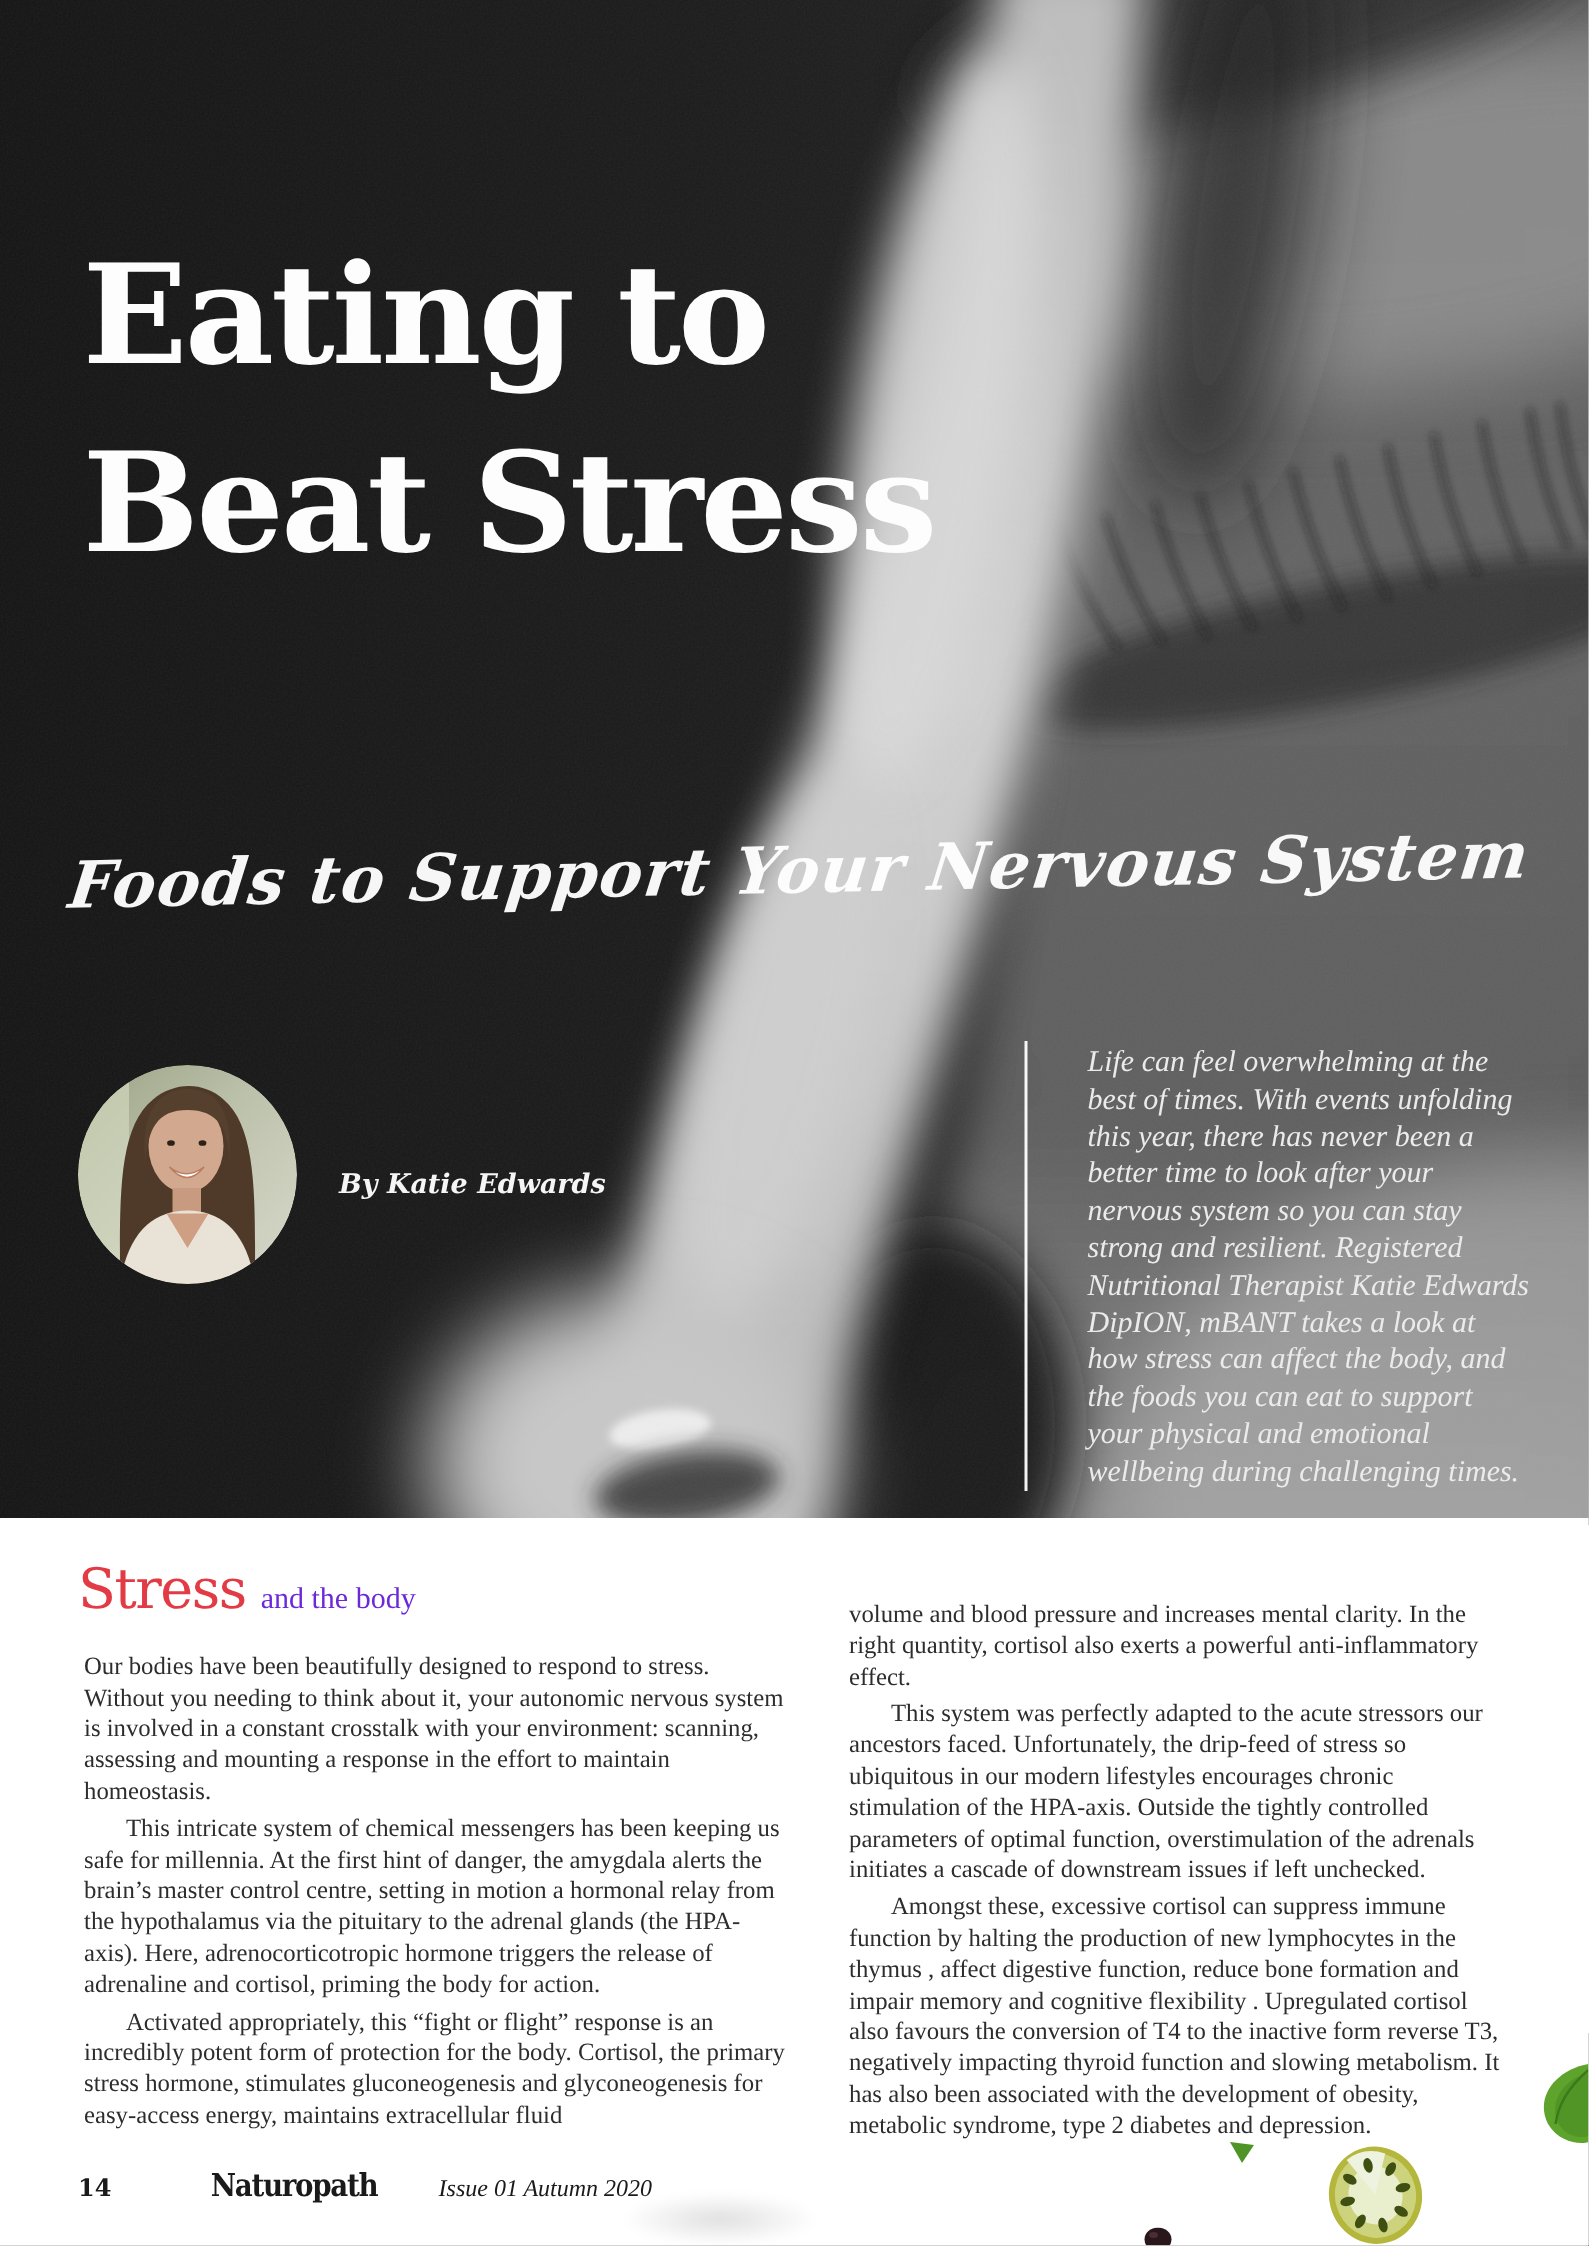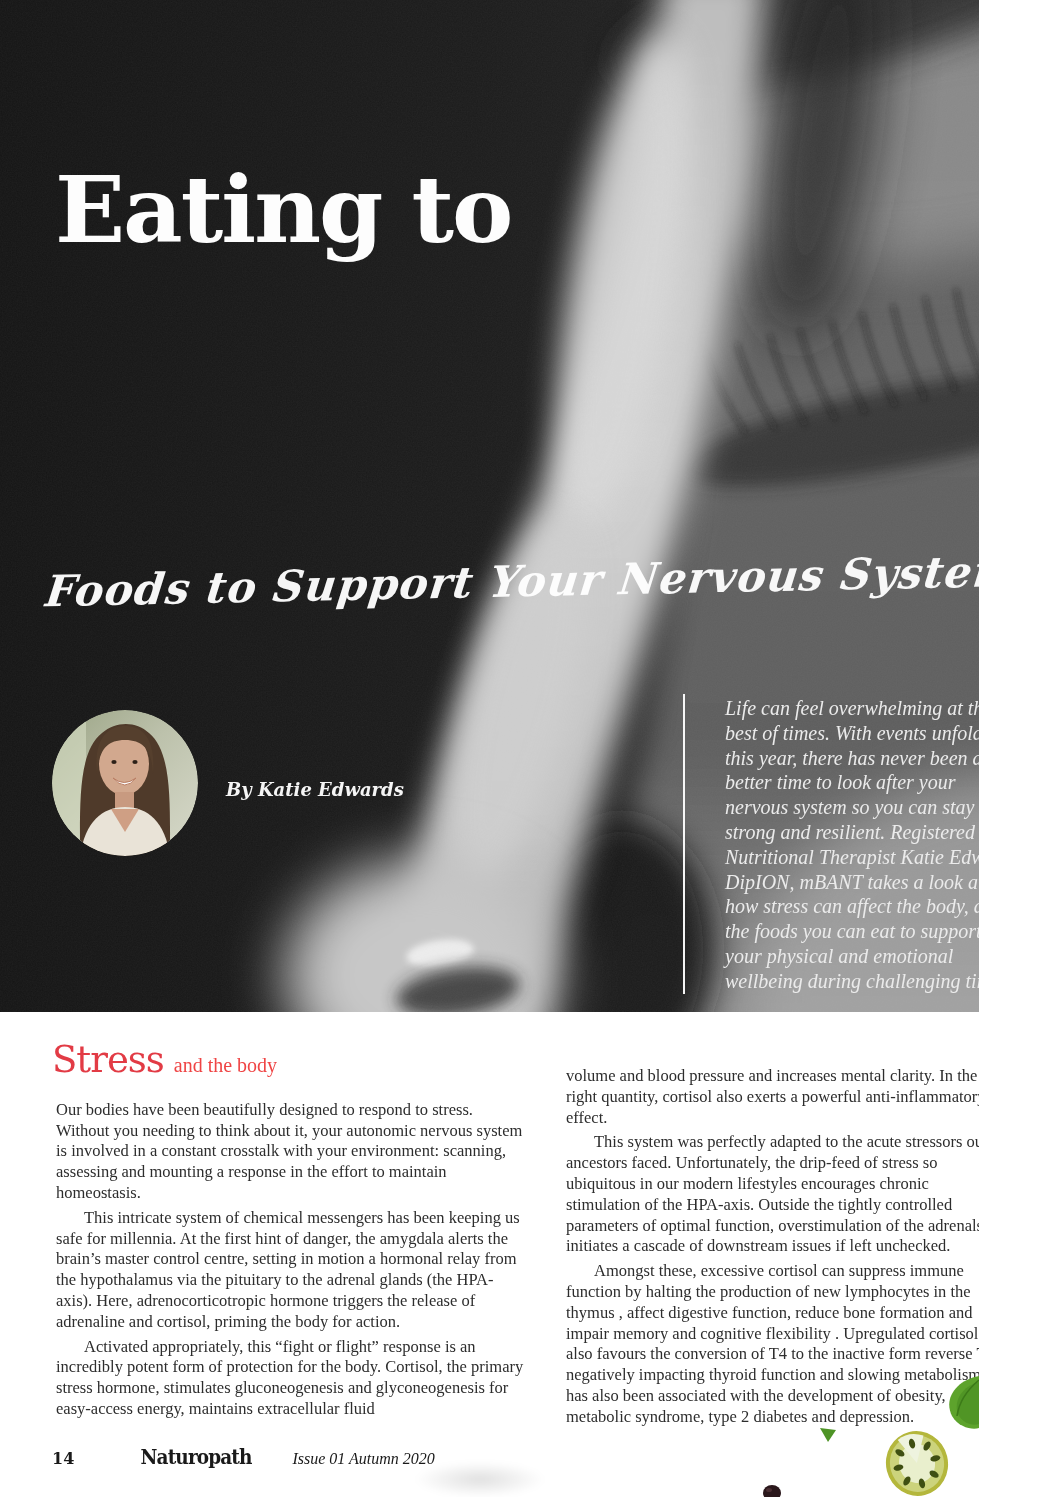--- a/index.html
+++ b/index.html
@@ -1,16 +1,16 @@
 <!DOCTYPE html>
 <html><head>
 <meta charset="utf-8">
 <style>
   html,body{margin:0;padding:0;background:#fff;}
-  .page{position:relative;width:979px;height:1497px;overflow:hidden;background:#ffffff;
+  .page{position:relative;width:1059px;height:1497px;overflow:hidden;background:#ffffff;
         font-family:"Liberation Serif", serif;}
   
   .hero{position:absolute;left:0;top:0;width:1059px;height:1012px;overflow:hidden;background:#1b1b1b;}
   .hero svg.bg{position:absolute;left:0;top:0;}
   .title{position:absolute;left:55px;top:148px;margin:0;color:#fdfdfd;
          font-family:"DejaVu Serif","Liberation Serif",serif;font-weight:700;
          font-size:92px;line-height:125px;letter-spacing:-2px;}
   .subtitle{position:absolute;left:46px;top:556px;color:#ffffff;
             font-family:"DejaVu Serif",serif;font-style:italic;font-weight:700;
             font-size:43px;letter-spacing:1px;transform:rotate(-1.2deg) skewX(-8deg);
@@ -24,21 +24,21 @@
   .quote p{margin:2px 0 0 0;color:#ebebeb;font-style:italic;font-size:20px;line-height:24.8px;}
   
   .col{position:absolute;color:#2d2d2d;font-size:16.5px;line-height:20.8px;}
   .col p{margin:4px;}
   .col p.indent{text-indent:28px;}
   .col-left{left:52px;top:1050px;width:480px;}
   .col-right{left:562px;top:1062px;width:448px;}
   .heading{margin:0 0 24px 0;white-space:nowrap;}
   .h-main{color:#e23b45;font-family:"DejaVu Serif",serif;font-weight:400;font-size:37px;
           letter-spacing:-1px;}
-  .h-sub{color:#ef4444;font-family:"Liberation Serif",serif;font-weight:400;font-size:20px;
+  .h-sub{color:#6d28d9;font-family:"Liberation Serif",serif;font-weight:400;font-size:20px;
          margin-left:10px;}
   
   .footer{position:absolute;left:52px;top:1444px;display:flex;align-items:baseline;color:#1a1a1a;gap:27px;}
   .pno{font-family:"DejaVu Serif",serif;font-weight:700;font-size:16px;}
   .mast{font-family:"DejaVu Serif",serif;font-weight:700;font-size:21px;letter-spacing:-1px;
         margin-left:32px;transform:scaleX(.88);transform-origin:left baseline;}
   .issue{font-family:"Liberation Serif",serif;font-style:italic;font-size:16px;margin-left:6px;}
   
   .basil{position:absolute;right:0;top:1376px;width:34px;height:54px;}
   .kiwi{position:absolute;left:884px;top:1430px;width:66px;height:67px;transform:rotate(-14deg);}
@@ -130,20 +130,21 @@
       <ellipse cx="420" cy="975" rx="135" ry="115" fill="#c7c7c7" filter="url(#b28)"></ellipse>
 
       <ellipse cx="440" cy="953" rx="34" ry="13" fill="#ededed" filter="url(#b3)" transform="rotate(-8 440 953)"></ellipse>
       <ellipse cx="458" cy="992" rx="62" ry="24" fill="#262626" opacity="0.8" filter="url(#b8)" transform="rotate(-8 458 992)"></ellipse>
 
       <rect width="1059" height="1012" filter="url(#grain)"></rect>
     </svg>
 
     <h1 class="title">
       <div>Eating to</div>
+      <div>Beat Stress</div>
     </h1>
 
     <div class="subtitle">Foods to Support Your Nervous System</div>
 
     <div class="avatar">
       <svg width="146" height="146" viewBox="0 0 146 146">
         <defs>
           <clipPath id="ac">
               <circle cx="73" cy="73" r="73"></circle>
             </clipPath>

